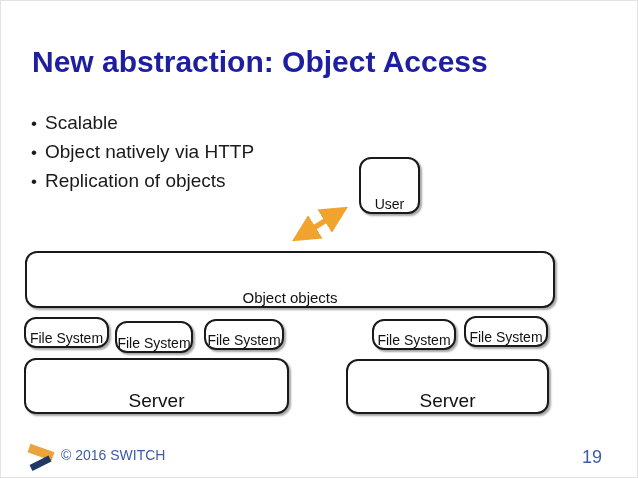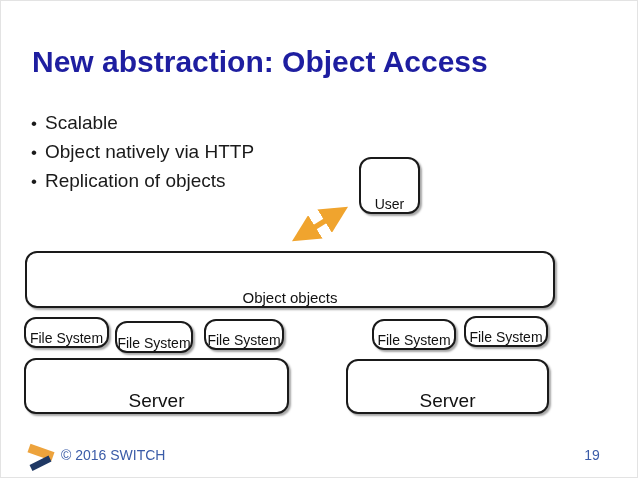--- a/index.html
+++ b/index.html
@@ -87,21 +87,21 @@
     top: 446px;
     font-size: 14px;
     color: #3B5CA8;
   }
   .page-number {
     position: absolute;
     left: 578px;
     top: 446px;
     width: 26px;
     text-align: center;
-    font-size: 14px;
+    font-size: 18px;
     color: #3B5CA8;
   }
 </style>
 </head>
 <body>
 
 <div class="slide">
 
   <div class="title">New abstraction: Object Access</div>
 

